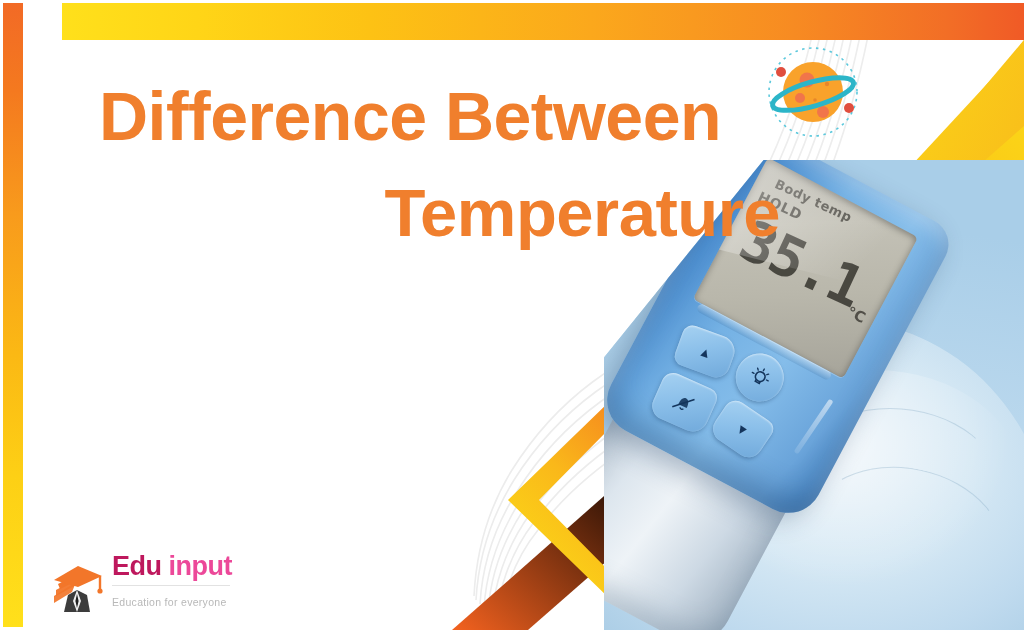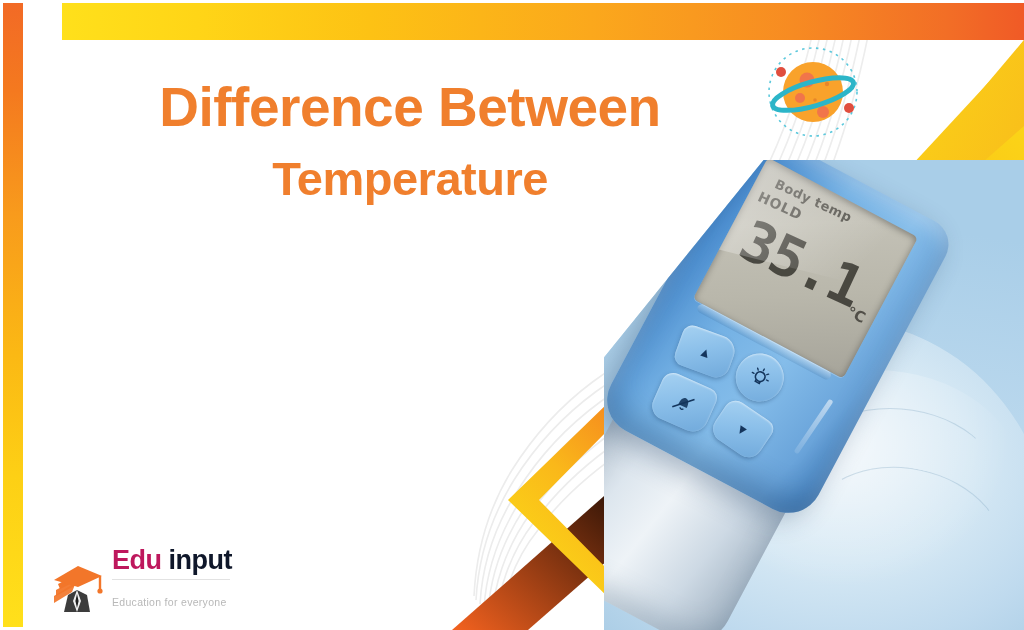--- a/index.html
+++ b/index.html
@@ -34,37 +34,37 @@
     z-index:12;
   }
   .title-line{
     color:#F07F2D;
     font-weight:bold;
     font-size:66px;
     line-height:1.42;
     letter-spacing:-0.5px;
     white-space:nowrap;
   }
-  .title-line.l1{font-size:55px;}
+  .title-line.l1{font-size:68px;}
   .title-line.l2{font-size:67px;}
-  .title-line.l3{font-size:47px;}
+  .title-line.l3{font-size:67px;text-align:right;}
 
   
   .logo{
     position:absolute;left:48px;bottom:18px;
     display:flex;align-items:flex-end;gap:6px;z-index:20;
   }
   .logo-mark{width:58px;height:56px;position:relative;}
   .logo-text{padding-bottom:4px;}
   .logo-word{font-size:27px;font-weight:bold;letter-spacing:-0.5px;line-height:1;}
   .logo-word .edu{color:#be185d;}
-  .logo-word .input{color:#0f172a;}
+  .logo-word .input{color:#ec4899;}
   .logo-tag{
     font-size:10.5px;color:#b8b8b8;letter-spacing:.3px;margin-top:5px;
-    border-top:1px solid #e2e2e2;padding-top:16px;width:118px;
+    border-top:1px solid #e2e2e2;padding-top:10px;width:118px;
   }
 
   
   .photo{
     position:absolute;right:0;bottom:0;width:420px;height:470px;
     clip-path:polygon(100% 0,100% 100%,0 100%,0 42%,38% 0);
     overflow:hidden;z-index:6;
   }
   .photo-bg{
     position:absolute;inset:0;

